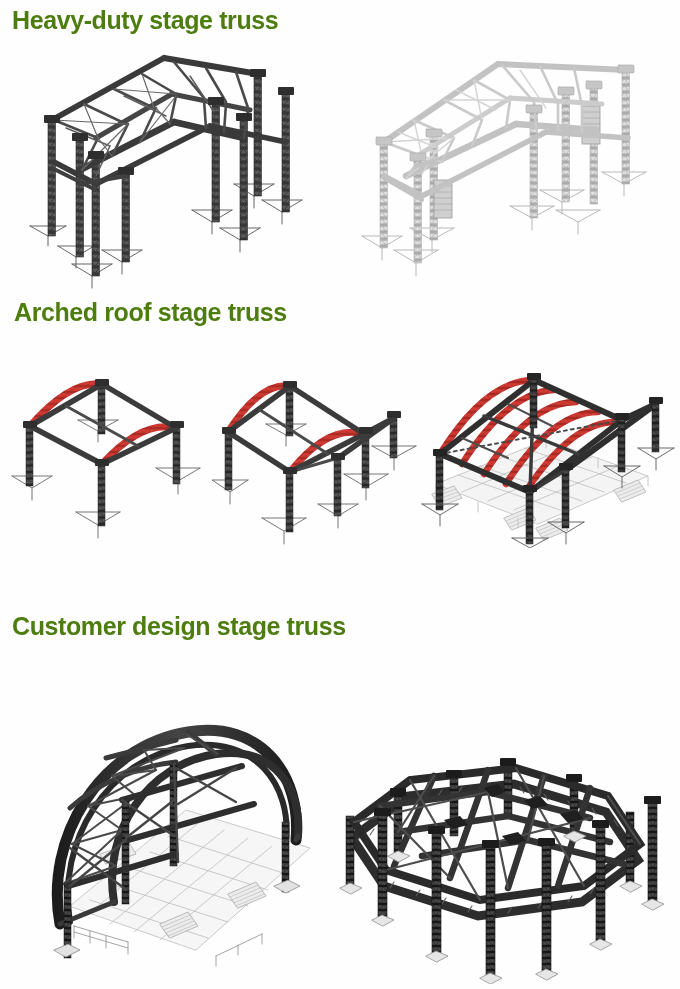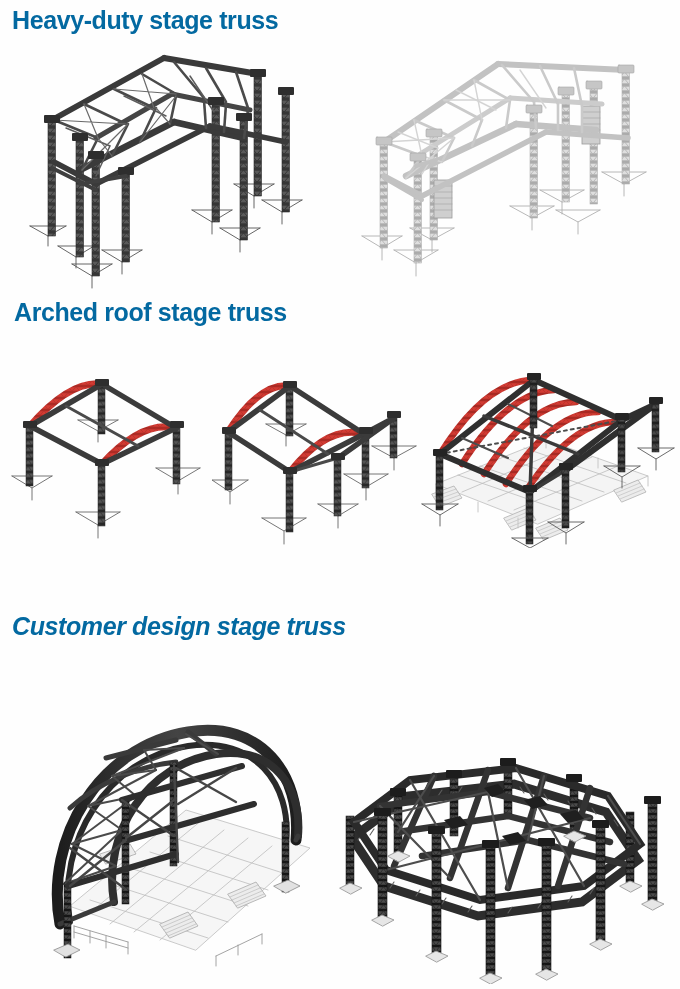--- a/index.html
+++ b/index.html
@@ -19,26 +19,26 @@
     position: absolute;
     inset: 0;
   }
   .section-heading {
     position: absolute;
     font-family: "Liberation Sans", sans-serif;
     font-weight: bold;
     font-size: 25px;
     line-height: 28px;
     letter-spacing: -0.4px;
-    color: #0369a1;
+    color: #4d7c0f;
     white-space: nowrap;
   }
   #heading-1 { left: 12px; top: 6px; }
   #heading-2 { left: 14px; top: 298px; text-align: right; }
-  #heading-3 { left: 12px; top: 612px; font-style: italic; }
+  #heading-3 { left: 12px; top: 612px; }
 
   .figure {
     position: absolute;
   }
   #fig-heavy-dark   { left: 14px;  top: 50px;  width: 312px; height: 240px; }
   #fig-heavy-light  { left: 350px; top: 50px;  width: 322px; height: 240px; }
   #fig-arch-small   { left: 8px;   top: 368px; width: 212px; height: 175px; }
   #fig-arch-medium  { left: 212px; top: 368px; width: 220px; height: 180px; }
   #fig-arch-large   { left: 418px; top: 358px; width: 258px; height: 190px; }
   #fig-dome         { left: 10px;  top: 688px; width: 322px; height: 296px; }

